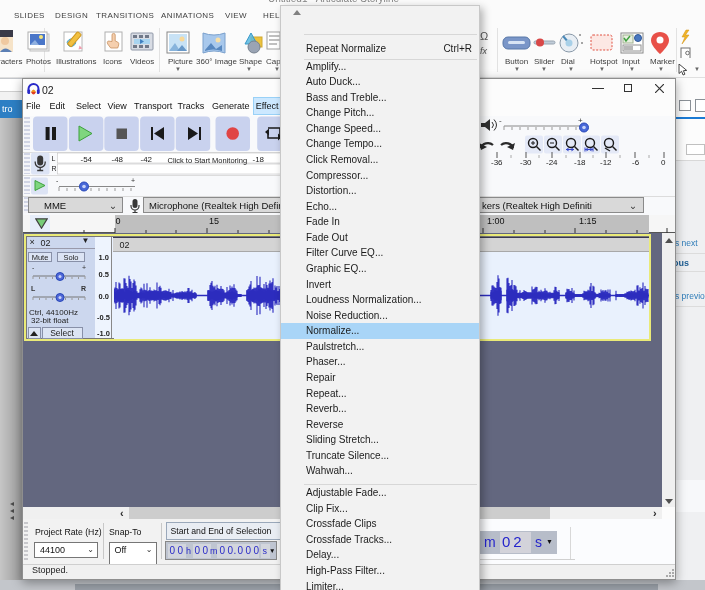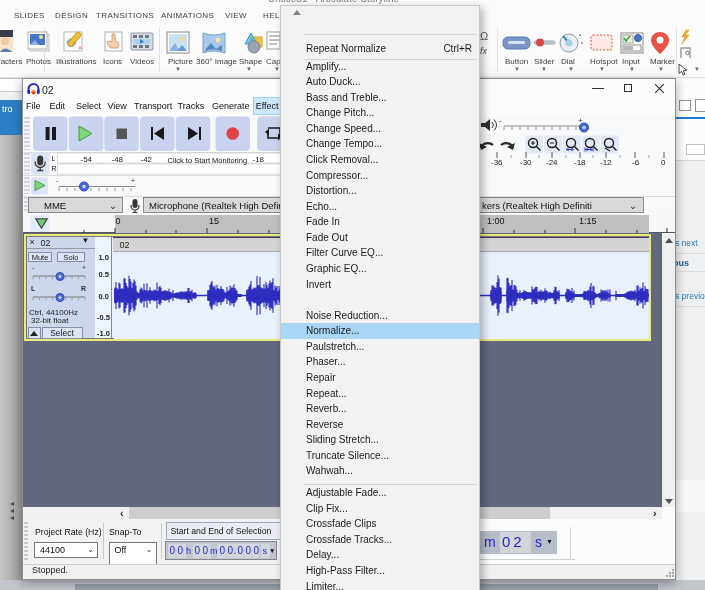--- a/index.html
+++ b/index.html
@@ -114,21 +114,21 @@
     <circle cx="687.5" cy="25" r="1.8" fill="none" stroke="#707070"></circle>
 </svg>
 <svg class="abs" style="left:677px;top:64px" width="13" height="12" viewBox="0 0 13 12">
     <path d="M2 0 L2 9.5 L4.6 7.3 L6.1 11 L7.9 10.2 L6.4 6.7 L9.7 6.4 Z" fill="#fff" stroke="#333" stroke-width=".9"></path>
   </svg>
 
 <div class="abs" style="left:0;top:79px;width:22px;height:511px;background:linear-gradient(90deg,#c6c6c6,#9a9a9a)"></div>
 <div class="abs" style="left:0;top:79px;width:22px;height:12px;background:#fff"></div>
 <div class="abs" style="left:0;top:91px;width:22px;height:1px;background:#cfcfcf"></div>
 <div class="abs" style="left:0;top:92px;width:22px;height:8px;background:#f2f2f2"></div>
-<div class="abs" style="left:0;top:100px;width:22px;height:35px;background:#2d7fc4;color:#fff;font-size:9px;line-height:18px;padding-left:2px">tro</div>
+<div class="abs" style="left:0;top:100px;width:22px;height:18px;background:#2d7fc4;color:#fff;font-size:9px;line-height:18px;padding-left:2px">tro</div>
 <div class="abs" style="left:10px;top:500px;width:12px;height:24px;color:#4a4a4a;font-size:8px;line-height:7px">◂<br>◂<br>◂</div>
 <div class="abs" style="left:676px;top:78px;width:29px;height:82px;background:#fcfcfc"></div>
 <div class="abs" style="left:679px;top:100px;width:12px;height:11px;background:#fff;border:1px solid #8a9096"></div>
 <div class="abs" style="left:695px;top:99px;width:11px;height:13px;background:#fff;border:1px solid #8a9096"></div>
 <div class="abs" style="left:676px;top:117px;width:29px;height:2px;background:#1a7ad4"></div>
 <div class="abs" style="left:686px;top:144px;width:19px;height:11px;background:#fff;border:1px solid #c0c0c0"></div>
 <div class="abs" style="left:676px;top:160px;width:29px;height:430px;background:#eff0f2"></div>
 <div class="abs" style="left:676px;top:160px;width:29px;height:1px;background:#d8d8d8"></div>
 <div class="abs" style="left:675px;top:237.5px;width:30px;height:12px;font-size:8.5px;color:#2e7cb8">s next</div>
 <div class="abs" style="left:676px;top:253px;width:29px;height:1px;background:#dcdcdc"></div>
@@ -455,20 +455,21 @@
 <div class="mi" style="top:130.3px">Change Tempo...</div>
 <div class="mi" style="top:145.9px">Click Removal...</div>
 <div class="mi" style="top:161.5px">Compressor...</div>
 <div class="mi" style="top:177.1px">Distortion...</div>
 <div class="mi" style="top:192.6px">Echo...</div>
 <div class="mi" style="top:208.2px">Fade In</div>
 <div class="mi" style="top:223.8px">Fade Out</div>
 <div class="mi" style="top:239.3px">Filter Curve EQ...</div>
 <div class="mi" style="top:254.9px">Graphic EQ...</div>
 <div class="mi" style="top:270.5px">Invert</div>
+<div class="mi" style="top:286.0px">Loudness Normalization...</div>
 <div class="mi" style="top:301.6px">Noise Reduction...</div>
 <div style="position:absolute;left:0;right:0;top:317.2px;height:16px;background:#a9d5f7"></div>
 <div class="mi" style="top:317.2px">Normalize...</div>
 <div class="mi" style="top:332.8px">Paulstretch...</div>
 <div class="mi" style="top:348.3px">Phaser...</div>
 <div class="mi" style="top:363.9px">Repair</div>
 <div class="mi" style="top:379.5px">Repeat...</div>
 <div class="mi" style="top:395.0px">Reverb...</div>
 <div class="mi" style="top:410.6px">Reverse</div>
 <div class="mi" style="top:426.2px">Sliding Stretch...</div>

